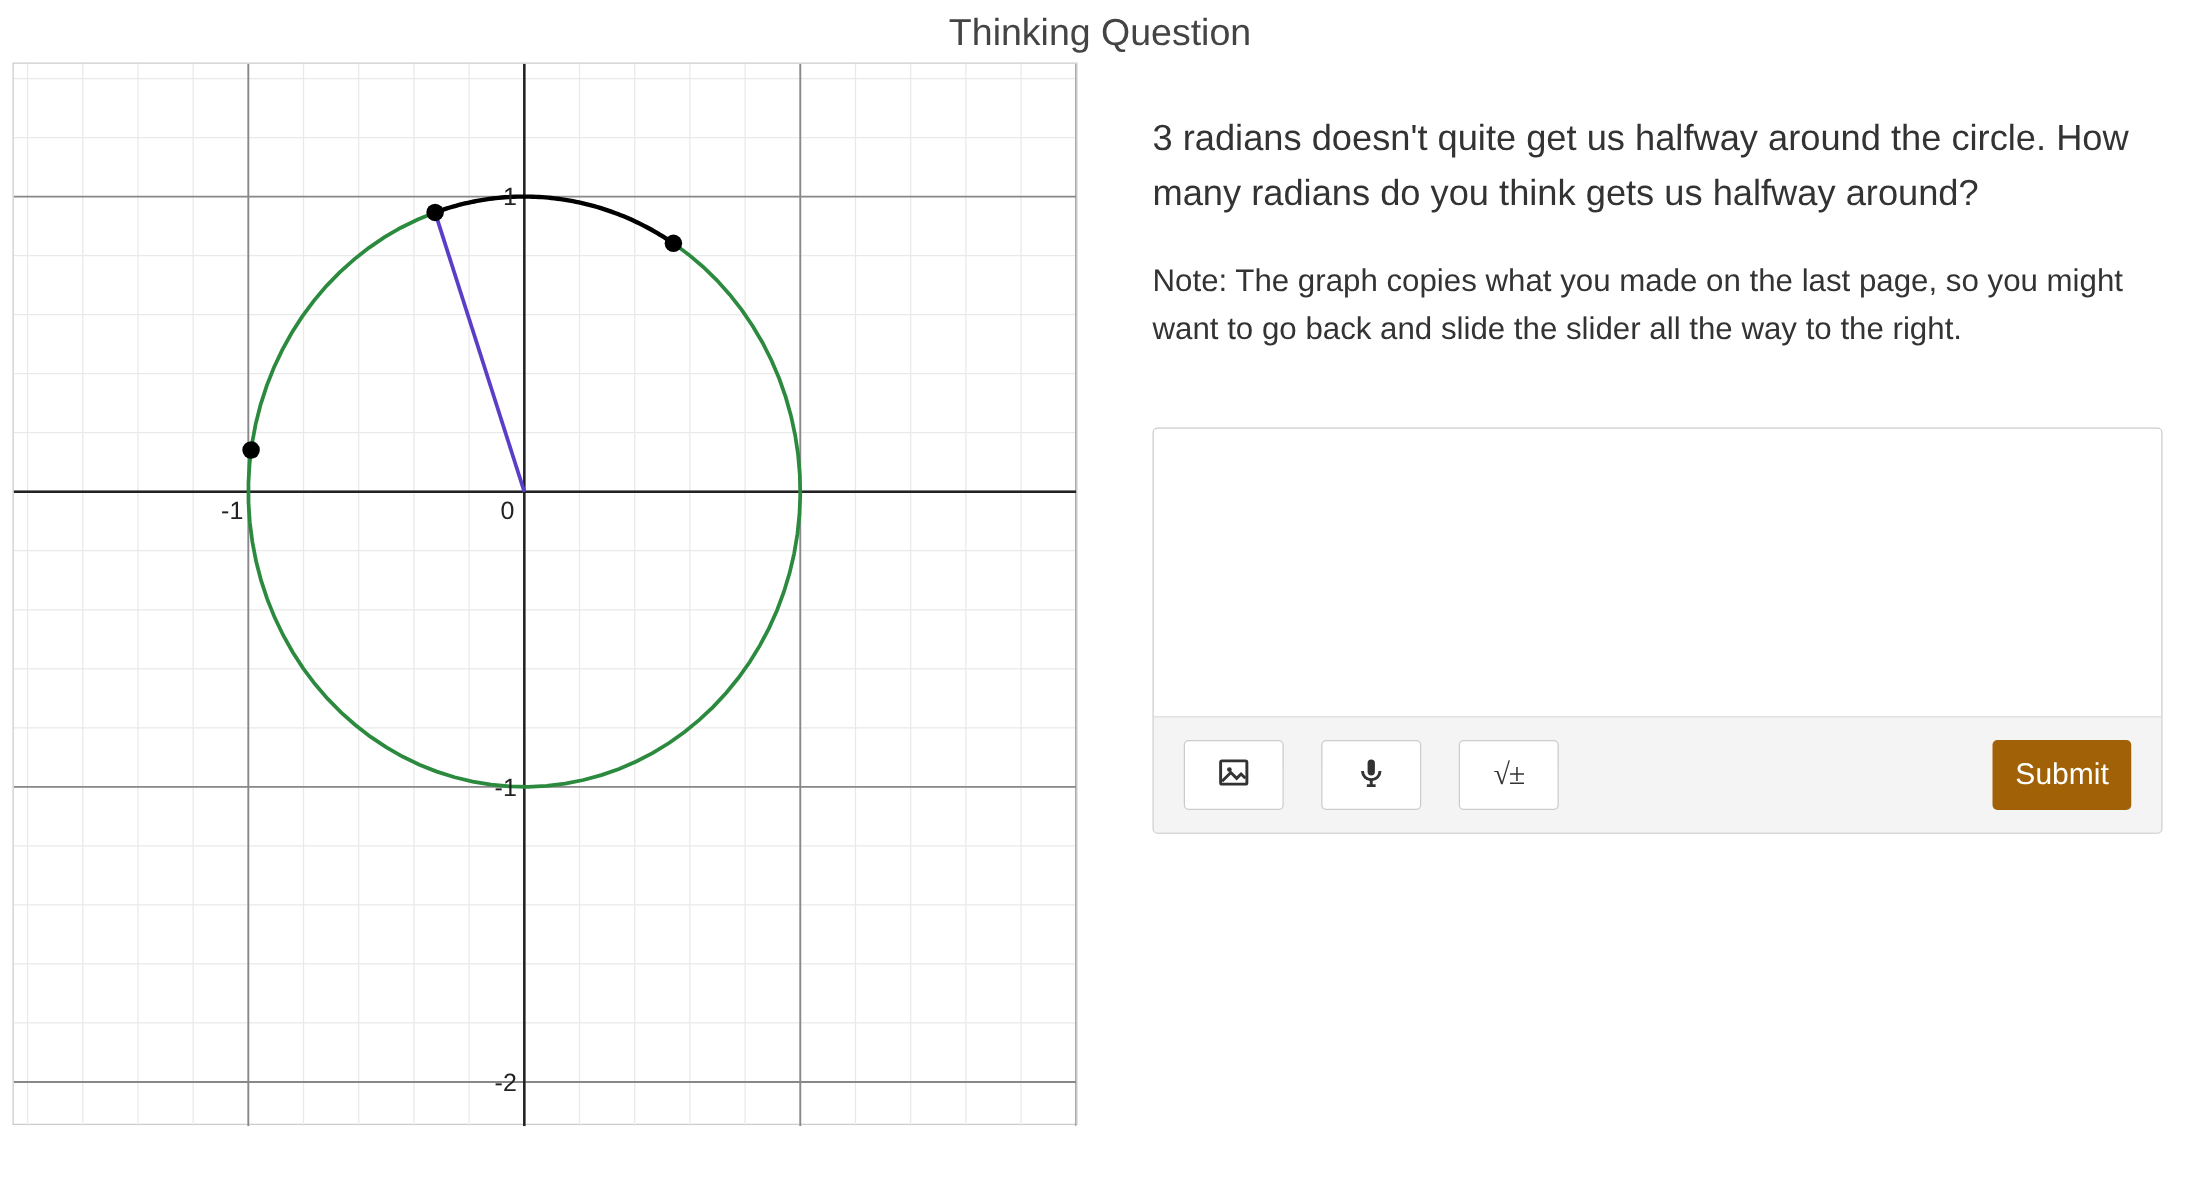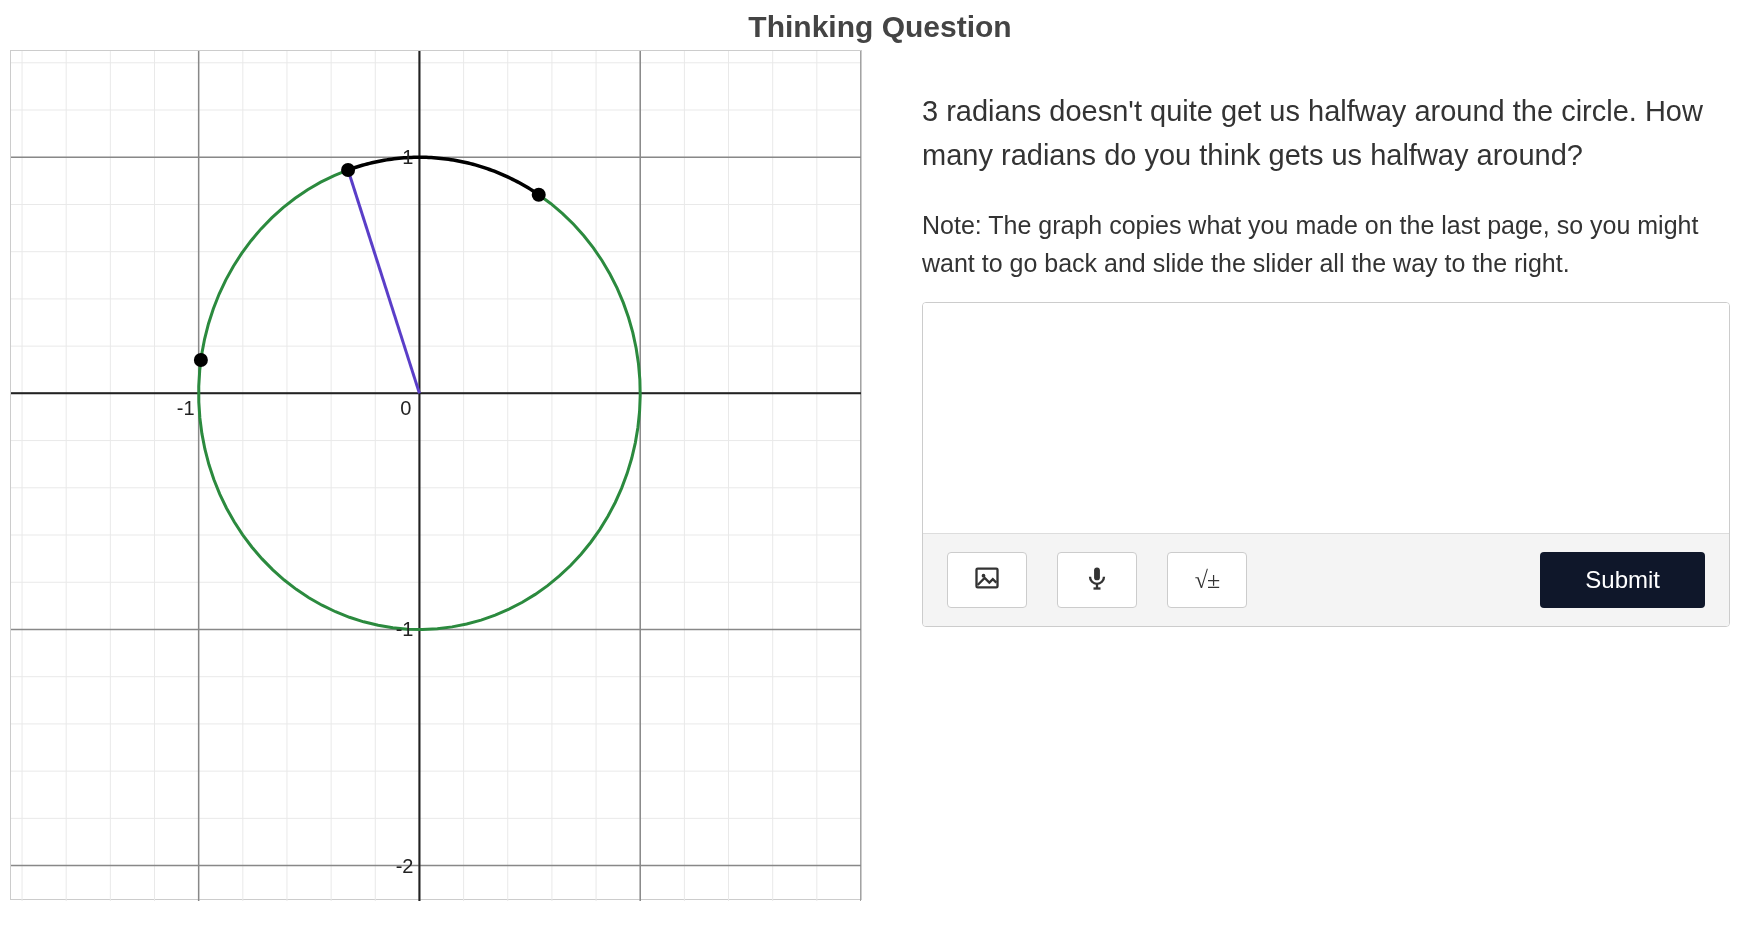--- a/index.html
+++ b/index.html
@@ -14,21 +14,21 @@
     height: 944px;
     position: relative;
     background: #fff;
   }
   .title {
     text-align: center;
     font-size: 30px;
     color: #444;
     padding-top: 10px;
     padding-bottom: 6px;
-    font-weight: 700;
+    font-weight: 400;
   }
   .content {
     display: flex;
     padding: 0 10px;
     gap: 60px;
   }
   .graph-panel {
     flex: 0 0 850px;
     height: 850px;
     border: 1px solid #ccc;
@@ -44,21 +44,21 @@
   .question-text {
     font-size: 29px;
     line-height: 1.5;
     color: #333;
     margin-bottom: 30px;
   }
   .note-text {
     font-size: 25px;
     line-height: 1.5;
     color: #333;
-    margin-bottom: 20px;
+    margin-bottom: 60px;
   }
   .answer-box {
     border: 1px solid #ccc;
     border-radius: 4px;
     overflow: hidden;
   }
   .answer-input {
     width: 100%;
     height: 230px;
     border: none;
@@ -91,26 +91,26 @@
     color: #333;
   }
   .tool-btn svg { width: 28px; height: 28px; }
   .math-sym {
     font-size: 24px;
     font-family: "Times New Roman", serif;
     letter-spacing: -1px;
   }
   .spacer { flex: 1; }
   .submit-btn {
-    background: #0f172a;
+    background: #a16207;
     color: #fff;
     font-size: 24px;
     border: none;
     border-radius: 4px;
-    padding: 14px 45px;
+    padding: 14px 18px;
     cursor: pointer;
   }
   .grid-line-minor { stroke: #e9e9e9; stroke-width: 1; }
   .grid-line-major { stroke: #888; stroke-width: 1.5; }
   .axis-line { stroke: #222; stroke-width: 2; }
   .axis-label { font-size: 20px; fill: #222; font-family: inherit; }
   .arc-black { stroke: #000; stroke-width: 3.5; fill: none; }
   .arc-green { stroke: #2b8a3e; stroke-width: 3; fill: none; }
   .radius-line { stroke: #5a3ec8; stroke-width: 3; fill: none; }
   .pt { fill: #000; }

